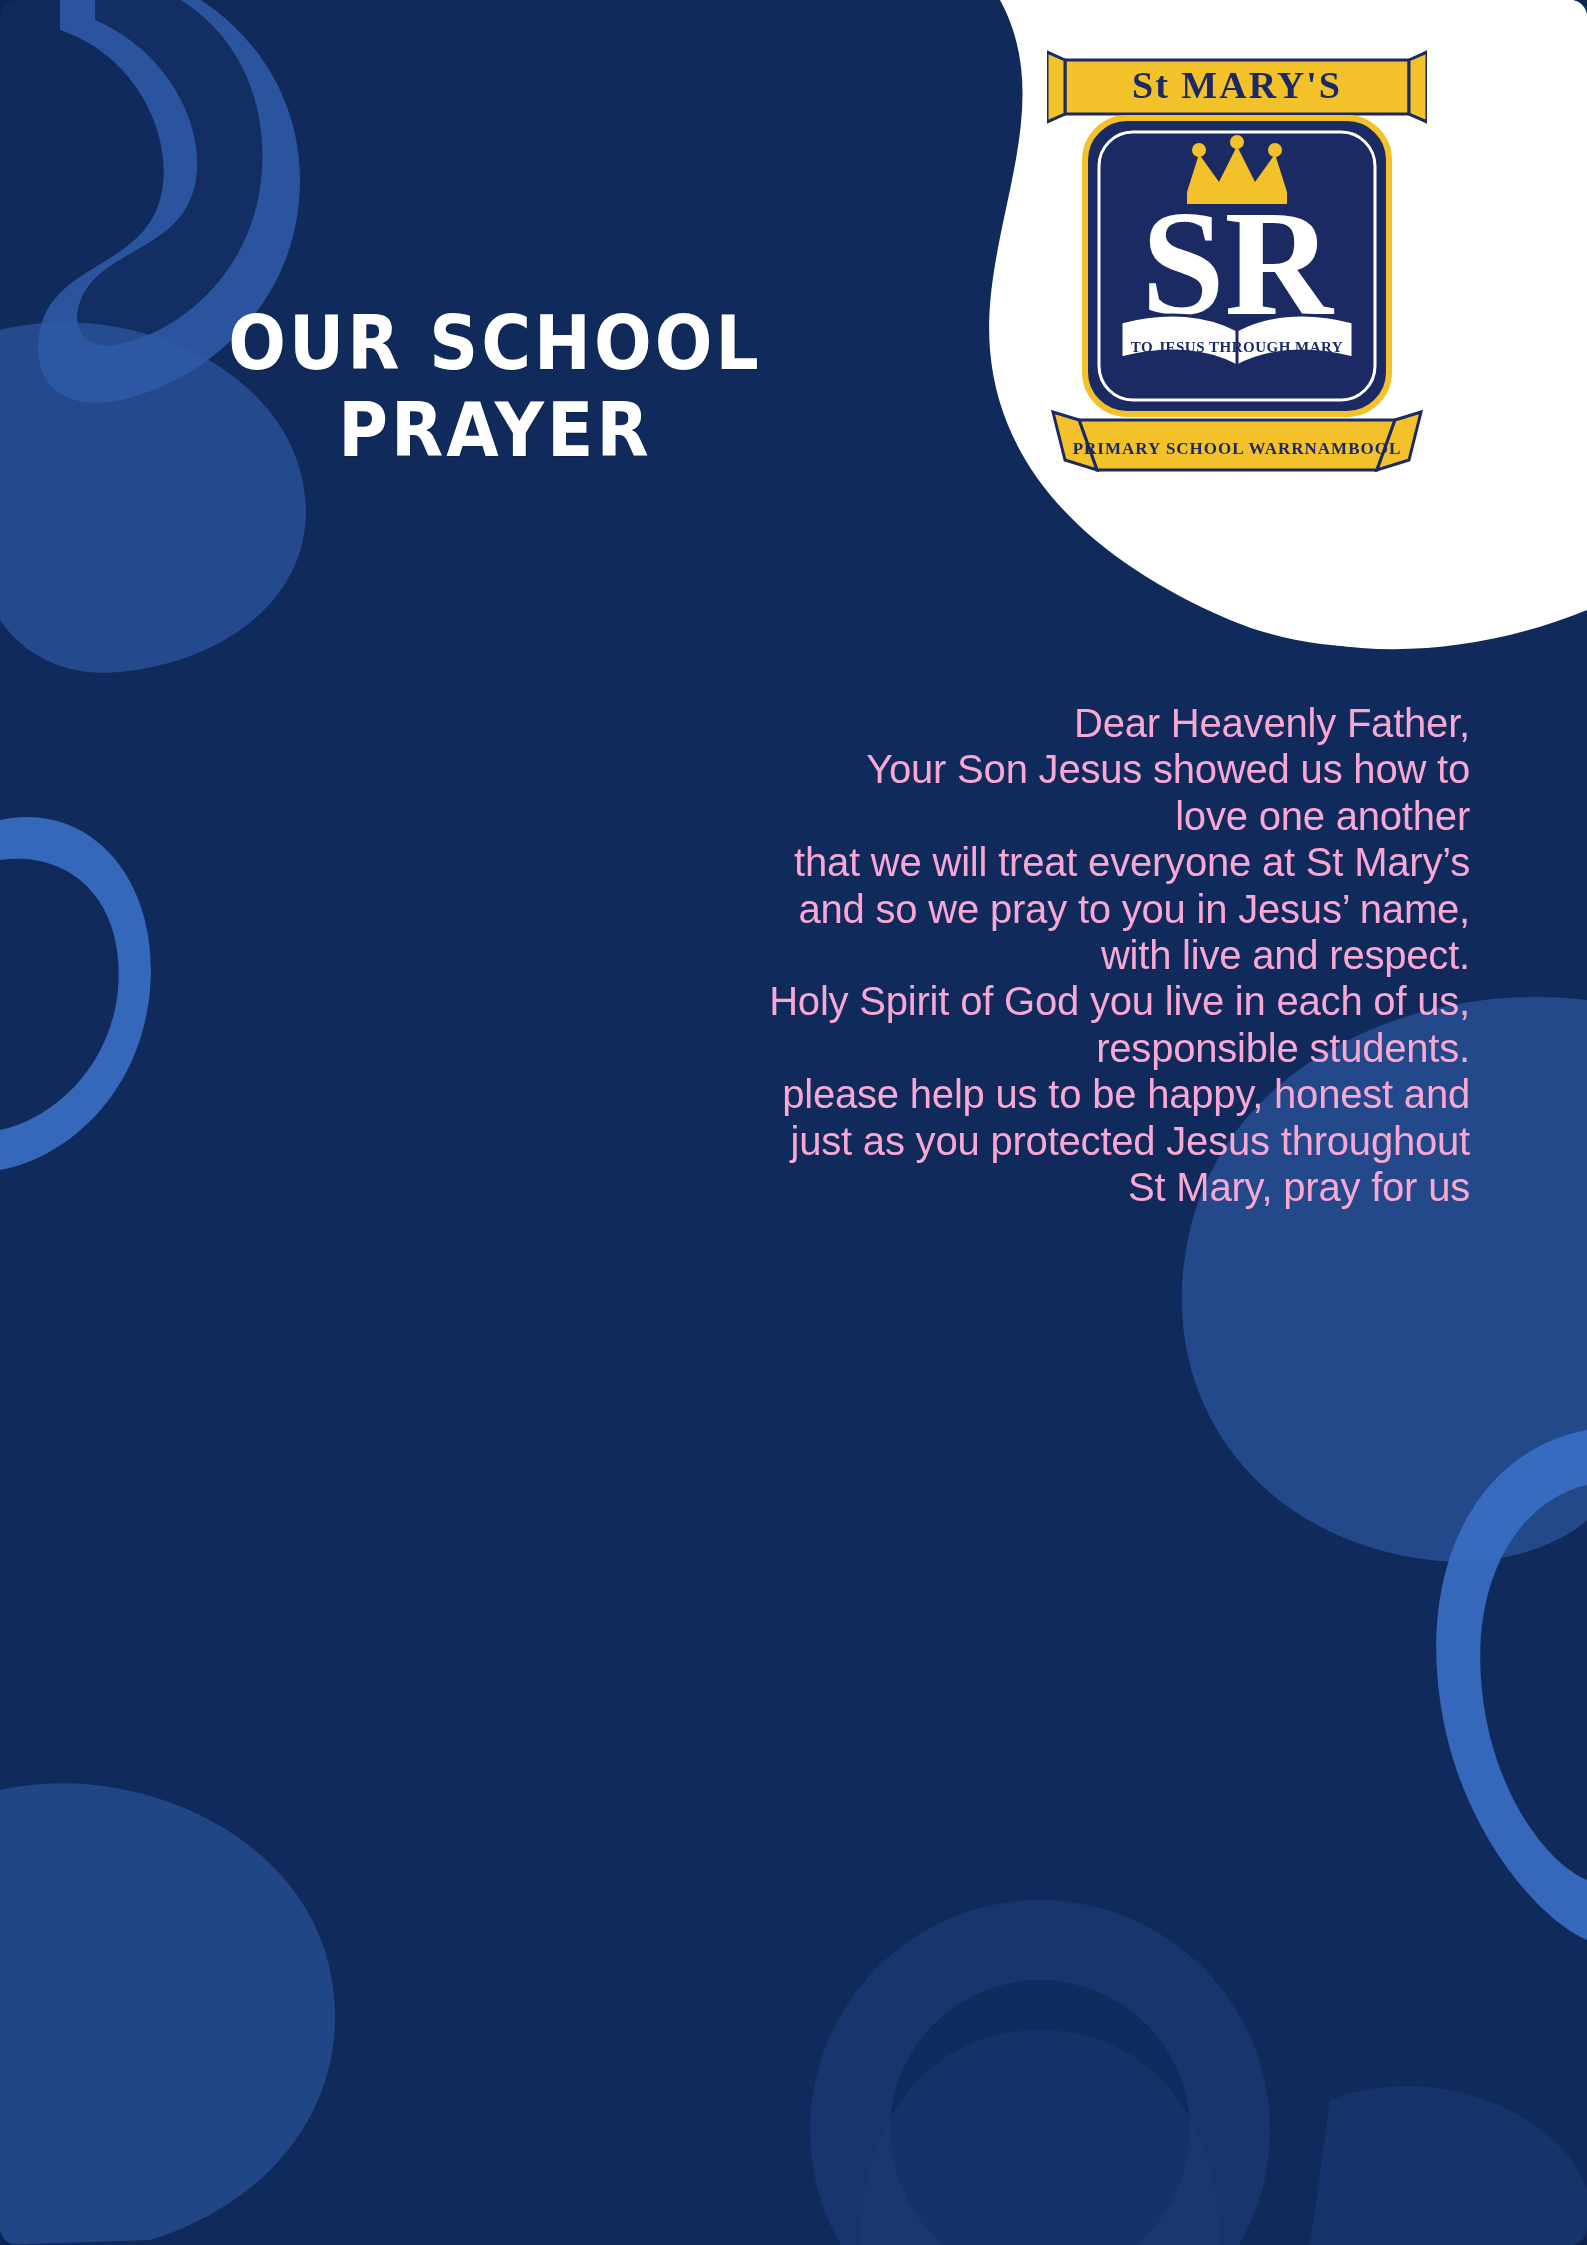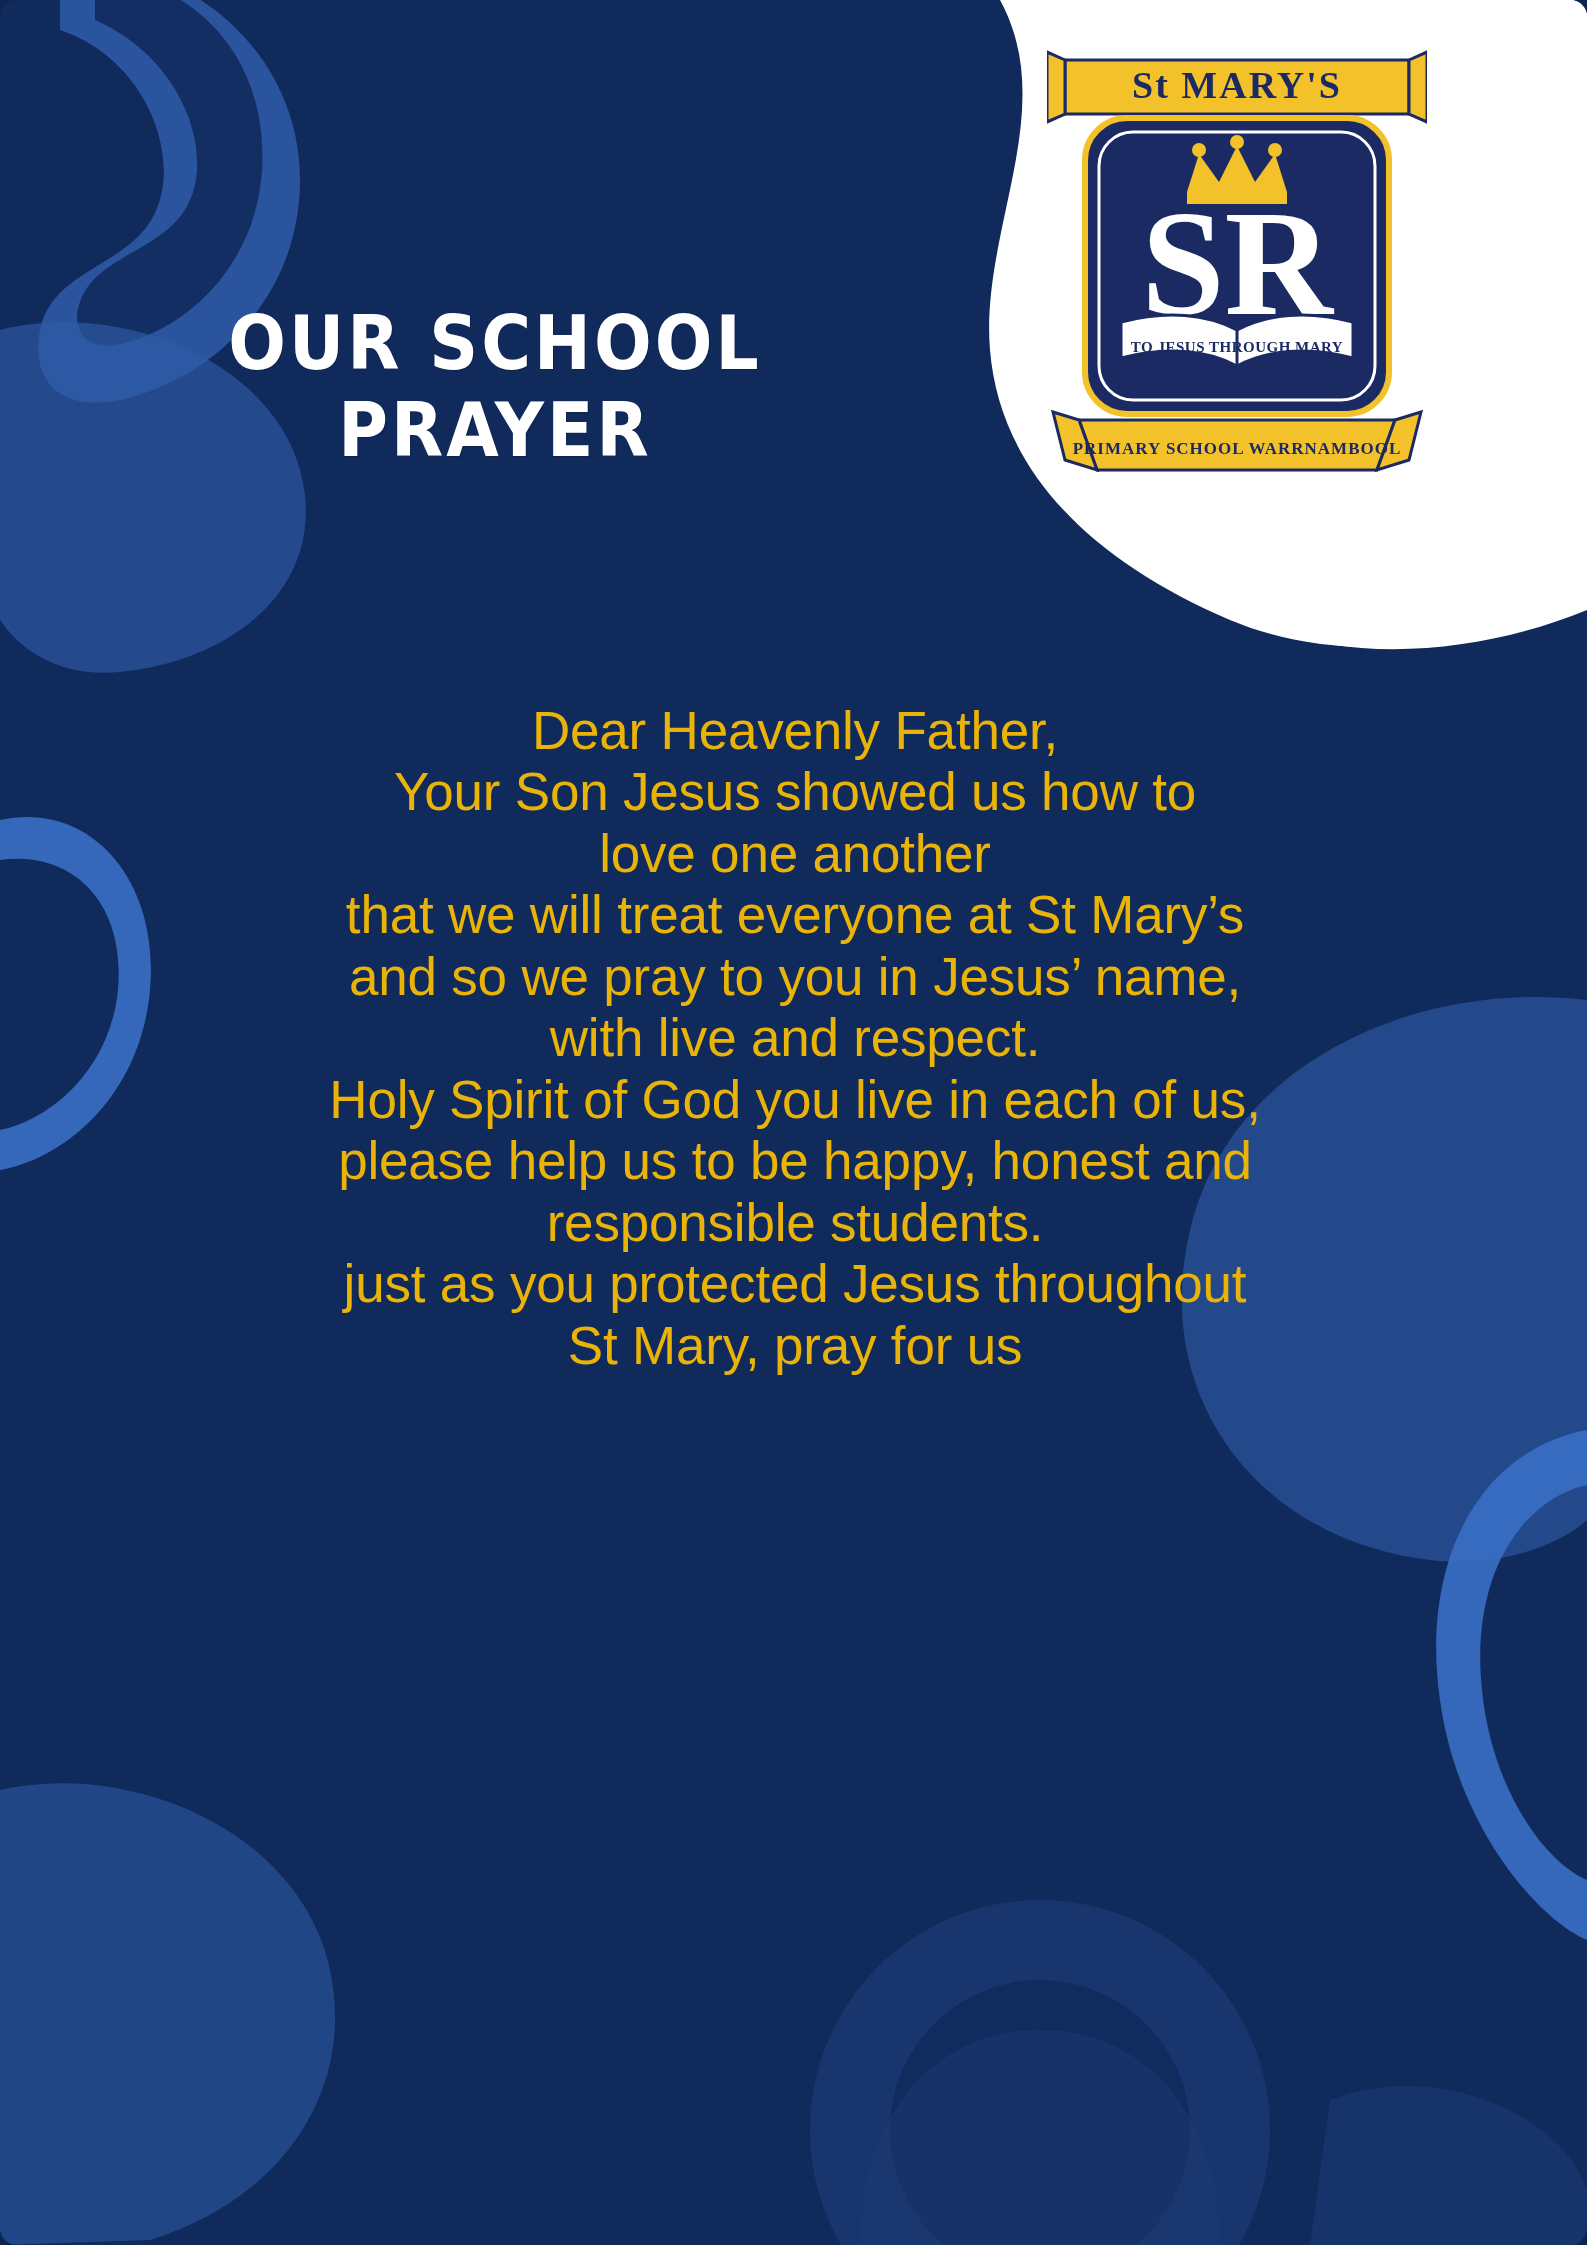--- a/index.html
+++ b/index.html
@@ -69,25 +69,25 @@
     display: block;
     white-space: nowrap;
   }
 
   
   .prayer {
     position: absolute;
     left: 120px;
     top: 700px;
     width: 1350px;
-    text-align: center;
-    color: #eab308;
+    text-align: right;
+    color: #f9a8d4;
     font-family: "Liberation Sans", sans-serif;
     font-weight: 400;
-    font-size: 53px;
+    font-size: 40px;
     line-height: 1.16;
     letter-spacing: -0.2px;
   }
   .prayer .pline {
     display: block;
     white-space: nowrap;
   }
 </style>
 </head>
 <body>
@@ -182,19 +182,19 @@
   </div>
 
   <div class="prayer">
     <span class="pline">Dear Heavenly Father,</span>
     <span class="pline">Your Son Jesus showed us how to</span>
     <span class="pline">love one another</span>
     <span class="pline">that we will treat everyone at St Mary’s</span>
     <span class="pline">and so we pray to you in Jesus’ name,</span>
     <span class="pline">with live and respect.</span>
     <span class="pline">Holy Spirit of God you live in each of us,</span>
+    <span class="pline">responsible students.</span>
     <span class="pline">please help us to be happy, honest and</span>
-    <span class="pline">responsible students.</span>
     <span class="pline">just as you protected Jesus throughout</span>
     <span class="pline">St Mary, pray for us</span>
   </div>
 
 </div>
 
 </body></html>

